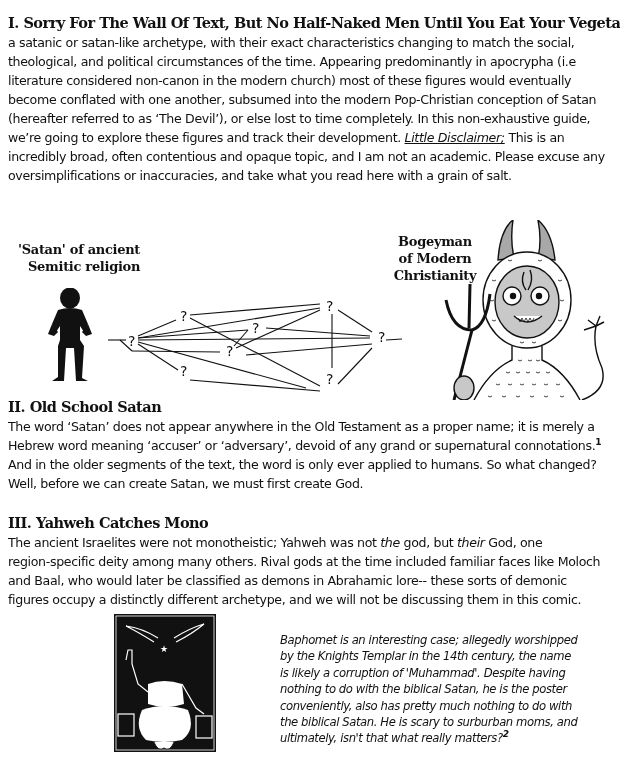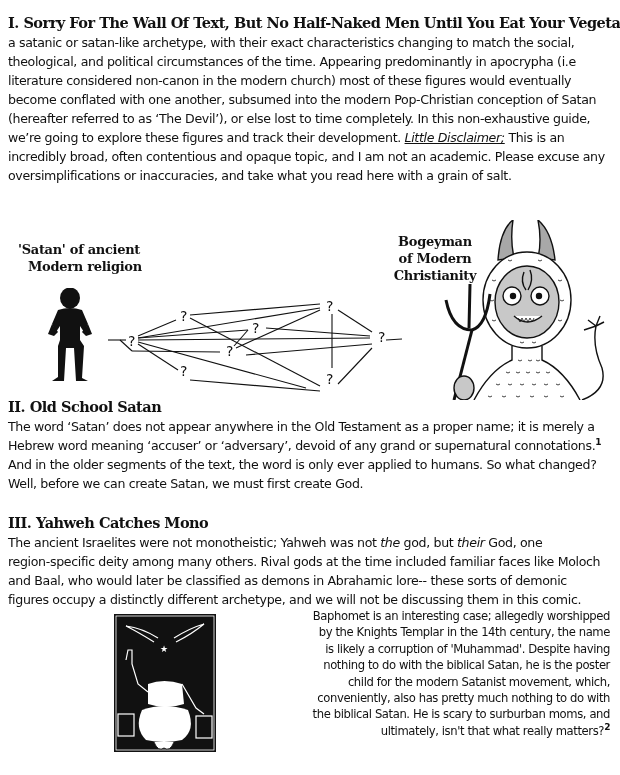--- a/index.html
+++ b/index.html
@@ -4,42 +4,42 @@
 <style>
   html, body { margin: 0; padding: 0; background: #ffffff; }
   body { width: 620px; height: 775px; position: relative; overflow: hidden; color: #111; }
   .heading { position: absolute; left: 8px; font-family: "DejaVu Serif", serif; font-weight: bold; font-size: 14.5px; letter-spacing: -0.5px; color: #111; white-space: nowrap; }
   .para { position: absolute; left: 8px; width: 610px; font-family: "DejaVu Sans", sans-serif; font-size: 12.6px; line-height: 19px; letter-spacing: -0.35px; color: #111; }
   .para .line { display: block; white-space: nowrap; }
   .u-italic { font-style: italic; text-decoration: underline; }
   .it { font-style: italic; }
   sup { font-size: 9px; font-weight: bold; line-height: 0; }
   .label { position: absolute; font-family: "DejaVu Serif", serif; font-weight: bold; font-size: 13px; line-height: 17px; color: #111; letter-spacing: -0.3px; }
-  .caption { position: absolute; left: 280px; top: 608px; width: 330px; font-family: "DejaVu Sans", sans-serif; font-size: 11.6px; line-height: 16.4px; letter-spacing: -0.4px; color: #111; text-align: right; }
+  .caption { position: absolute; left: 280px; top: 632px; width: 330px; font-family: "DejaVu Sans", sans-serif; font-style: italic; font-size: 11.6px; line-height: 16.4px; letter-spacing: -0.4px; color: #111; }
   .caption .line { display: block; white-space: nowrap; }
   svg { position: absolute; }
 </style>
 </head>
 <body>
 
 <div class="heading" style="top:14px;">I. Sorry For The Wall Of Text, But No Half-Naked Men Until You Eat Your Vegetables</div>
 <div class="para" style="top:33px;">
   <span class="line">a satanic or satan-like archetype, with their exact characteristics changing to match the social,</span>
   <span class="line">theological, and political circumstances of the time. Appearing predominantly in apocrypha (i.e</span>
   <span class="line">literature considered non-canon in the modern church) most of these figures would eventually</span>
   <span class="line">become conflated with one another, subsumed into the modern Pop-Christian conception of Satan</span>
   <span class="line">(hereafter referred to as ‘The Devil’), or else lost to time completely. In this non-exhaustive guide,</span>
   <span class="line"><span>we’re going to explore these figures and track their development. </span><span class="u-italic">Little Disclaimer;</span><span> This is an</span></span>
   <span class="line">incredibly broad, often contentious and opaque topic, and I am not an academic. Please excuse any</span>
   <span class="line">oversimplifications or inaccuracies, and take what you read here with a grain of salt.</span>
 </div>
 
 <div class="label" style="left:18px; top:241px;">
   <div>'Satan' of ancient</div>
-  <div style="padding-left:10px;">Modern religion</div>
+  <div style="padding-left:10px;">Semitic religion</div>
 </div>
 <div class="label" style="left:390px; top:233px; text-align:center; width:90px;">
   <div>Bogeyman</div>
   <div>of Modern</div>
   <div>Christianity</div>
 </div>
 
 <svg style="left:44px; top:288px;" width="56" height="96" viewBox="0 0 56 96">
   <ellipse cx="26" cy="10" rx="10" ry="10.5" fill="#111"></ellipse>
   <path d="M14 22 Q26 18 38 22 L44 36 L40 44 L36 38 L36 52 L40 58 L38 90 L44 93 L32 93 L30 60 L22 60 L20 93 L8 93 L14 89 L14 58 L16 52 L16 38 L12 44 L8 36 Z" fill="#111"></path>
@@ -156,17 +156,16 @@
 
   <rect x="6" y="102" width="16" height="22" fill="none" stroke="#fff" stroke-width="1.2"></rect>
   <rect x="84" y="104" width="16" height="22" fill="none" stroke="#fff" stroke-width="1.2"></rect>
 </svg>
 
 <div class="caption">
   <span class="line">Baphomet is an interesting case; allegedly worshipped</span>
   <span class="line">by the Knights Templar in the 14th century, the name</span>
   <span class="line">is likely a corruption of 'Muhammad'. Despite having</span>
   <span class="line">nothing to do with the biblical Satan, he is the poster</span>
-  <span class="line">child for the modern Satanist movement, which,</span>
   <span class="line">conveniently, also has pretty much nothing to do with</span>
   <span class="line">the biblical Satan. He is scary to surburban moms, and</span>
   <span class="line"><span>ultimately, isn't that what really matters?</span><sup>2</sup></span>
 </div>
 
 </body></html>

